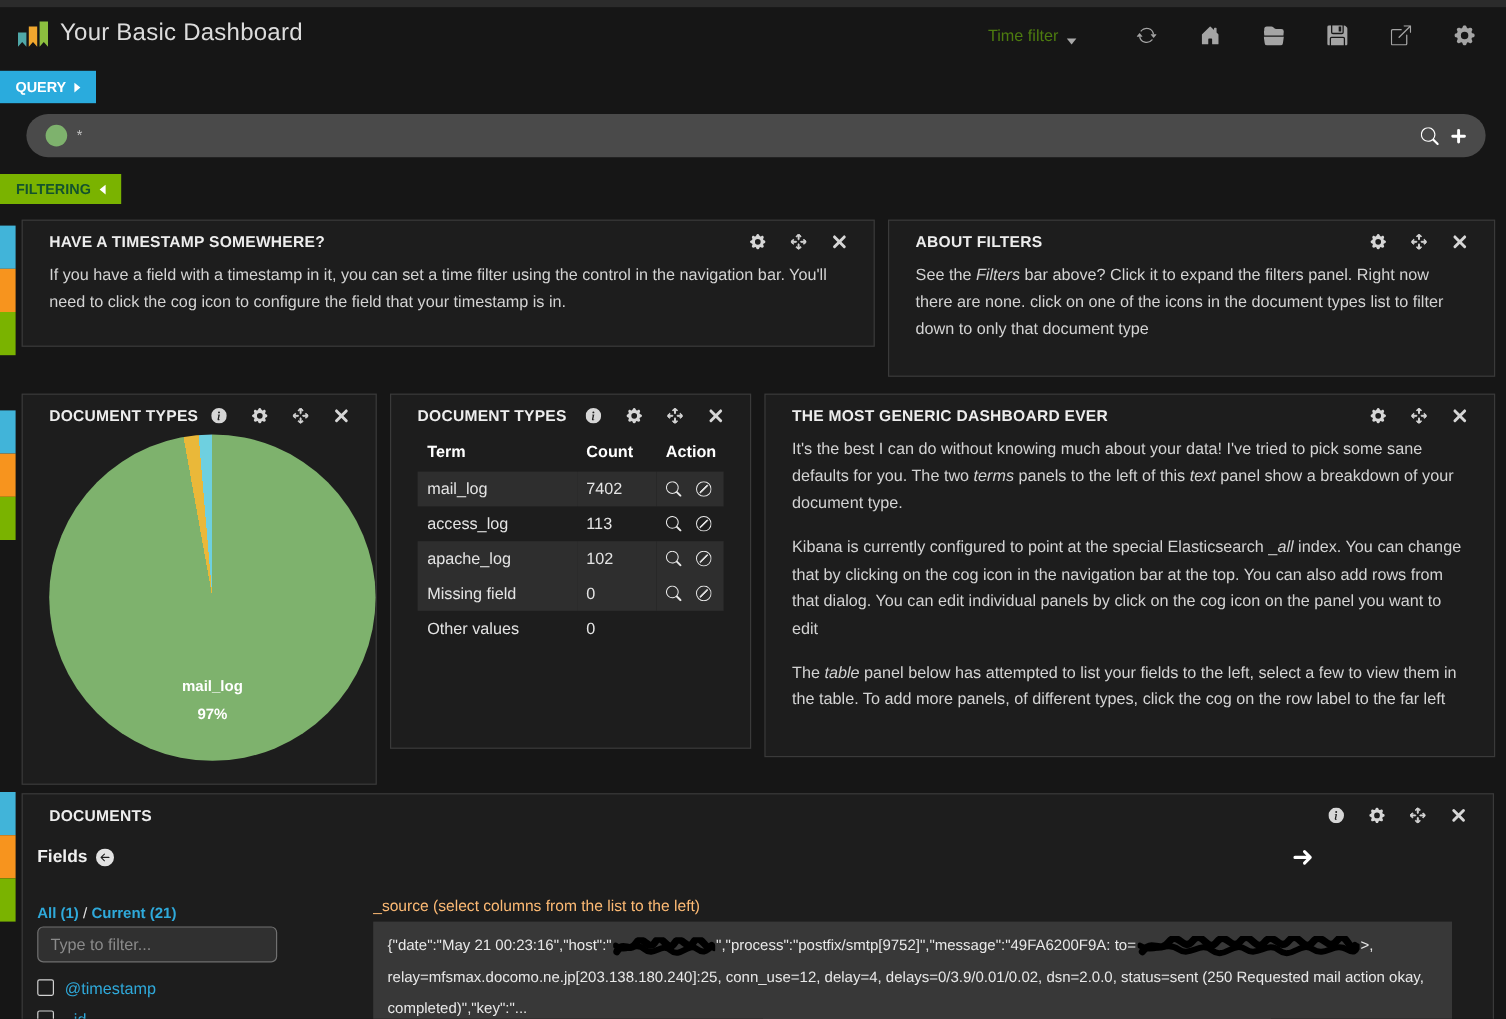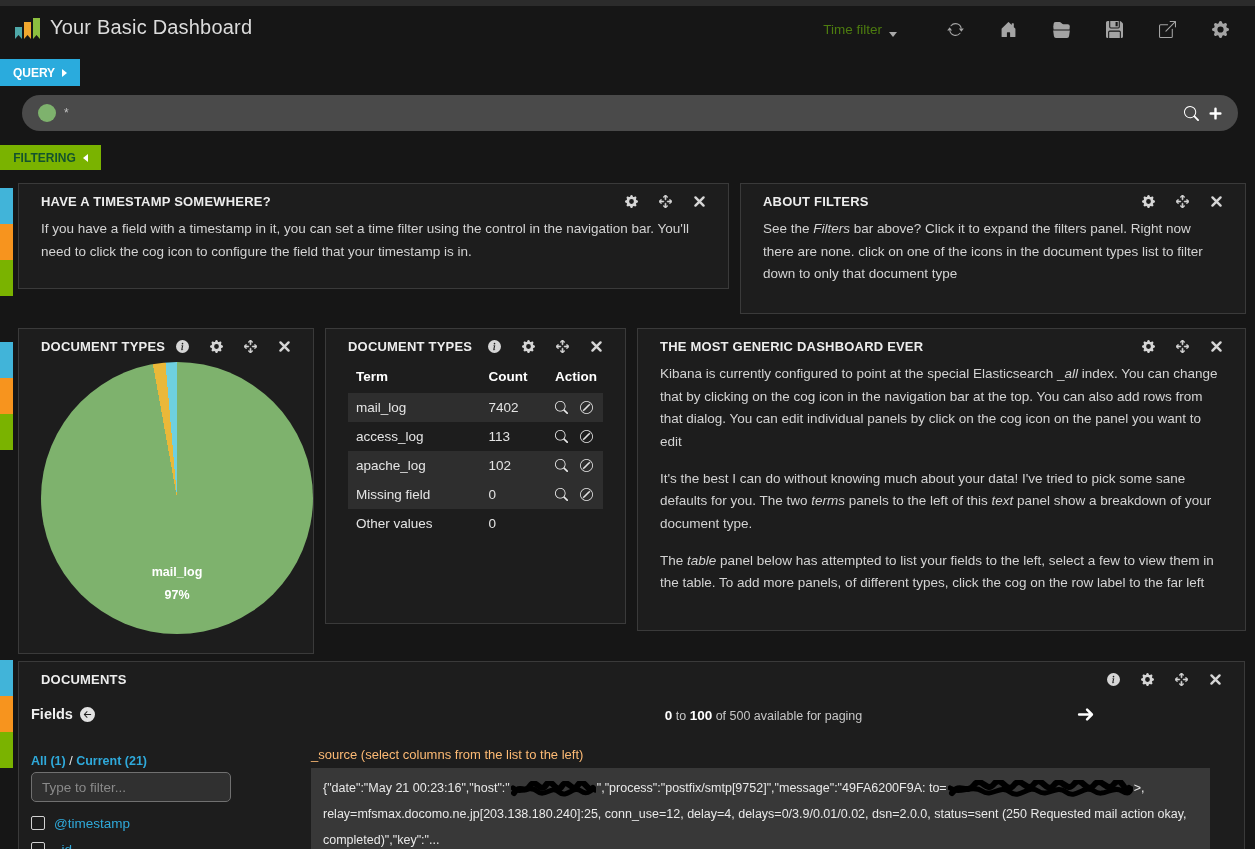--- a/index.html
+++ b/index.html
@@ -346,22 +346,22 @@
           </svg></span>
       <span class="picon"><svg viewBox="0 0 16 16">
             <path d="M7.646.146a.5.5 0 0 1 .708 0l2 2a.5.5 0 0 1-.708.708L8.5 1.707V5.5a.5.5 0 0 1-1 0V1.707L6.354 2.854a.5.5 0 1 1-.708-.708l2-2zM8 10a.5.5 0 0 1 .5.5v3.793l1.146-1.147a.5.5 0 0 1 .708.708l-2 2a.5.5 0 0 1-.708 0l-2-2a.5.5 0 0 1 .708-.708L7.5 14.293V10.5A.5.5 0 0 1 8 10zM.146 8.354a.5.5 0 0 1 0-.708l2-2a.5.5 0 1 1 .708.708L1.707 7.5H5.5a.5.5 0 0 1 0 1H1.707l1.147 1.146a.5.5 0 0 1-.708.708l-2-2zM10 8a.5.5 0 0 1 .5-.5h3.793l-1.147-1.146a.5.5 0 0 1 .708-.708l2 2a.5.5 0 0 1 0 .708l-2 2a.5.5 0 0 1-.708-.708L14.293 8.5H10.5A.5.5 0 0 1 10 8z" stroke="#d6d6d6" stroke-width="1"></path>
           </svg></span>
       <span class="picon"><svg viewBox="0 0 16 16">
             <path d="M3 3l10 10M13 3L3 13" stroke="#d6d6d6" stroke-width="3" stroke-linecap="round" fill="none"></path>
           </svg></span>
     </span>
   </div>
   <div class="ptext">
+      <div class="para"><span>It's the best I can do without knowing much about your data! I've tried to pick some sane defaults for you. The two </span><i>terms</i><span> panels to the left of this </span><i>text</i><span> panel show a breakdown of your document type.</span></div>
       <div class="para"><span>Kibana is currently configured to point at the special Elasticsearch _</span><i>all</i><span> index. You can change that by clicking on the cog icon in the navigation bar at the top. You can also add rows from that dialog. You can edit individual panels by click on the cog icon on the panel you want to edit</span></div>
-      <div class="para"><span>It's the best I can do without knowing much about your data! I've tried to pick some sane defaults for you. The two </span><i>terms</i><span> panels to the left of this </span><i>text</i><span> panel show a breakdown of your document type.</span></div>
       <div class="para"><span>The </span><i>table</i><span> panel below has attempted to list your fields to the left, select a few to view them in the table. To add more panels, of different types, click the cog on the row label to the far left</span></div>
     </div>
 </div>
 
 <div class="panel docs" style="left:18px;top:661px;width:1227px;height:212px">
   <div class="panel-head">
     <span class="panel-title">DOCUMENTS</span>
     <span class="panel-icons">
       <span class="picon"><svg viewBox="0 0 16 16">
             <path d="M8 16A8 8 0 1 0 8 0a8 8 0 0 0 0 16zm.93-9.412-1 4.705c-.07.34.029.533.304.533.194 0 .487-.07.686-.246l-.088.416c-.287.346-.92.598-1.465.598-.703 0-1.002-.422-.808-1.319l.738-3.468c.064-.293.006-.399-.287-.47l-.451-.081.082-.381 2.29-.287zM8 5.5a1 1 0 1 1 0-2 1 1 0 0 1 0 2z"></path>
@@ -378,26 +378,20 @@
     </span>
   </div>
 
   <div class="fields-label">
     <span>Fields</span>
     <svg viewBox="0 0 16 16">
         <path d="M8 0a8 8 0 1 0 0 16A8 8 0 0 0 8 0zm3.5 7.5a.5.5 0 0 1 0 1H5.707l2.147 2.146a.5.5 0 0 1-.708.708l-3-3a.5.5 0 0 1 0-.708l3-3a.5.5 0 1 1 .708.708L5.707 7.5H11.5z"></path>
       </svg>
   </div>
 
-  <div class="paging">
-    <b>0</b>
-    <span>to</span>
-    <b>100</b>
-    <span>of 500 available for paging</span>
-  </div>
   <span class="paging-arrow">
     <svg viewBox="0 0 16 16">
         <path d="M2 8h11M9.5 3.5 14 8l-4.5 4.5" stroke="#fff" stroke-width="2.4" stroke-linecap="round" stroke-linejoin="round" fill="none"></path>
       </svg>
   </span>
 
   <div class="field-links">
     <a>All (1)</a>
     <span class="sep">/</span>
     <a>Current (21)</a>

